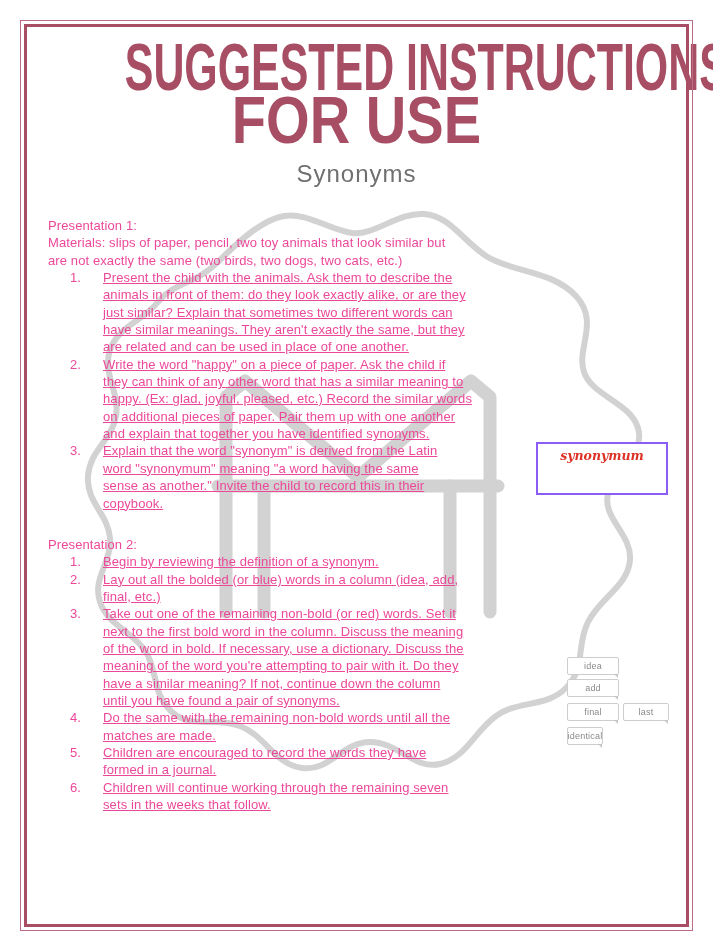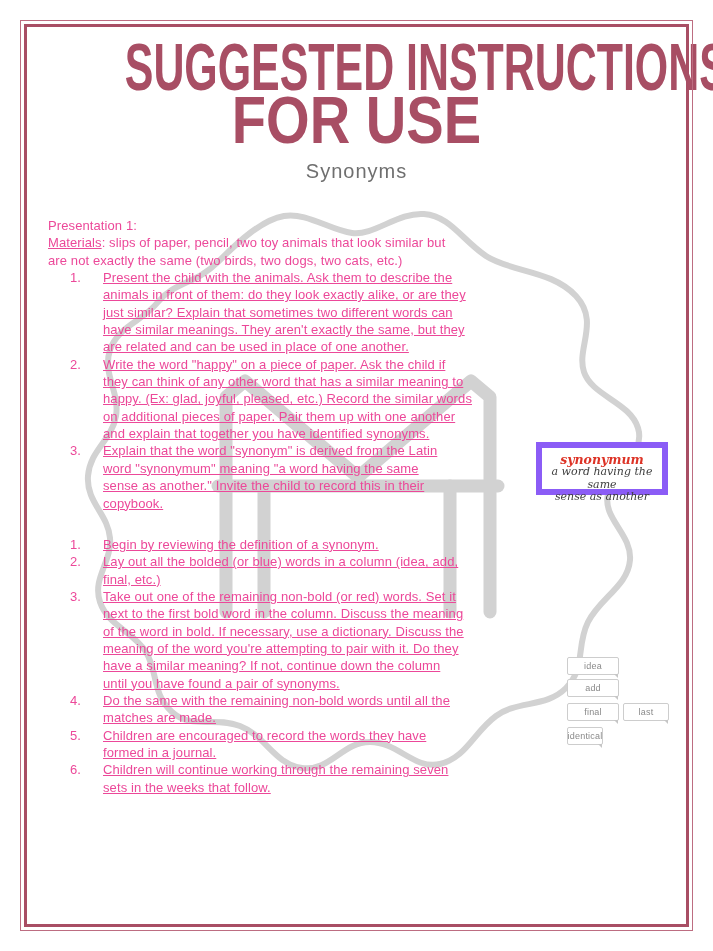--- a/index.html
+++ b/index.html
@@ -9,34 +9,34 @@
   .border-outer{position:absolute;inset:20px;border:1.5px solid #bd6d81;z-index:3;pointer-events:none;}
   .border-inner{position:absolute;inset:24px;border:3px solid #a84e64;z-index:3;pointer-events:none;}
   
   .watermark{position:absolute;left:0;top:0;z-index:0;}
   
   .title-block{position:absolute;top:41px;left:0;width:713px;text-align:center;z-index:1;}
   .t-line{font-weight:bold;font-size:66px;line-height:53px;color:#a84e64;white-space:nowrap;}
   .t1{transform:scaleX(.65);transform-origin:50% 50%;}
   .t2{transform:scaleX(.85);transform-origin:50% 50%;}
   .subtitle{position:absolute;top:160px;left:0;width:713px;text-align:center;z-index:1;
-            font-size:20px;font-weight:400;color:#6f6f6f;letter-spacing:1px;}
+            font-size:24px;font-weight:400;color:#6f6f6f;letter-spacing:1px;}
   
   .content{position:absolute;left:48px;top:217px;width:557px;z-index:1;
            font-size:13px;line-height:17.35px;color:#ec4899;letter-spacing:.1px;}
   .p-head{white-space:pre-line;}
   .materials{white-space:pre-line;}
-  .u{text-decoration:underline;}
+  .u{}
   .item{display:flex;}
   .num{flex:0 0 33px;padding-left:22px;}
   .itext{flex:1;white-space:pre-line;text-decoration:underline;}
   .sec2{margin-top:24px;}
   
   .defbox{position:absolute;left:536px;top:442px;width:132px;height:53px;z-index:2;
-          box-sizing:border-box;background:#fff;border:6px solid #8b5cf6;text-align:center;padding-top:5px;}
+          box-sizing:border-box;background:#fff;border:2px solid #8b5cf6;text-align:center;padding-top:5px;}
   .def-word{font-family:"DejaVu Serif",serif;font-style:italic;font-weight:bold;font-size:12.5px;
             color:#dd3326;line-height:13px;}
   .def-lines{font-family:"DejaVu Serif",serif;font-style:italic;font-size:11px;color:#3d3d3d;
              line-height:12.5px;white-space:pre-line;}
   
   .wcard{position:absolute;box-sizing:border-box;height:18px;background:#fff;border:1px solid #cdcdcd;
          border-radius:2px;font-size:9px;color:#8a8a8a;letter-spacing:.2px;z-index:2;
          display:flex;align-items:center;justify-content:center;}
   .fold{position:absolute;right:0;bottom:-4px;width:0;height:0;
         border-left:4px solid transparent;border-top:4px solid #c6c6c6;}
@@ -116,20 +116,21 @@
       <div class="item">
         <span class="num">3.</span>
         <span class="itext">Explain that the word "synonym" is derived from the Latin
 word "synonymum" meaning "a word having the same
 sense as another." Invite the child to record this in their
 copybook.</span>
       </div>
     </section>
 
     <section class="sec2">
+      <div class="p-head">Presentation 2:</div>
       <div class="item">
         <span class="num">1.</span>
         <span class="itext">Begin by reviewing the definition of a synonym.</span>
       </div>
       <div class="item">
         <span class="num">2.</span>
         <span class="itext">Lay out all the bolded (or blue) words in a column (idea, add,
 final, etc.)</span>
       </div>
       <div class="item">
@@ -155,22 +156,20 @@
         <span class="num">6.</span>
         <span class="itext">Children will continue working through the remaining seven
 sets in the weeks that follow.</span>
       </div>
     </section>
 
   </div>
 
   <div class="defbox">
     <div class="def-word">synonymum</div>
-    <div class="def-lines">a word having the same
-sense as another</div>
   </div>
 
   <div class="wcard" style="left:567px;top:657px;width:52px;">
     <span>idea</span>
     <span class="fold"></span>
   </div>
   <div class="wcard" style="left:567px;top:679px;width:52px;">
     <span>add</span>
     <span class="fold"></span>
   </div>

